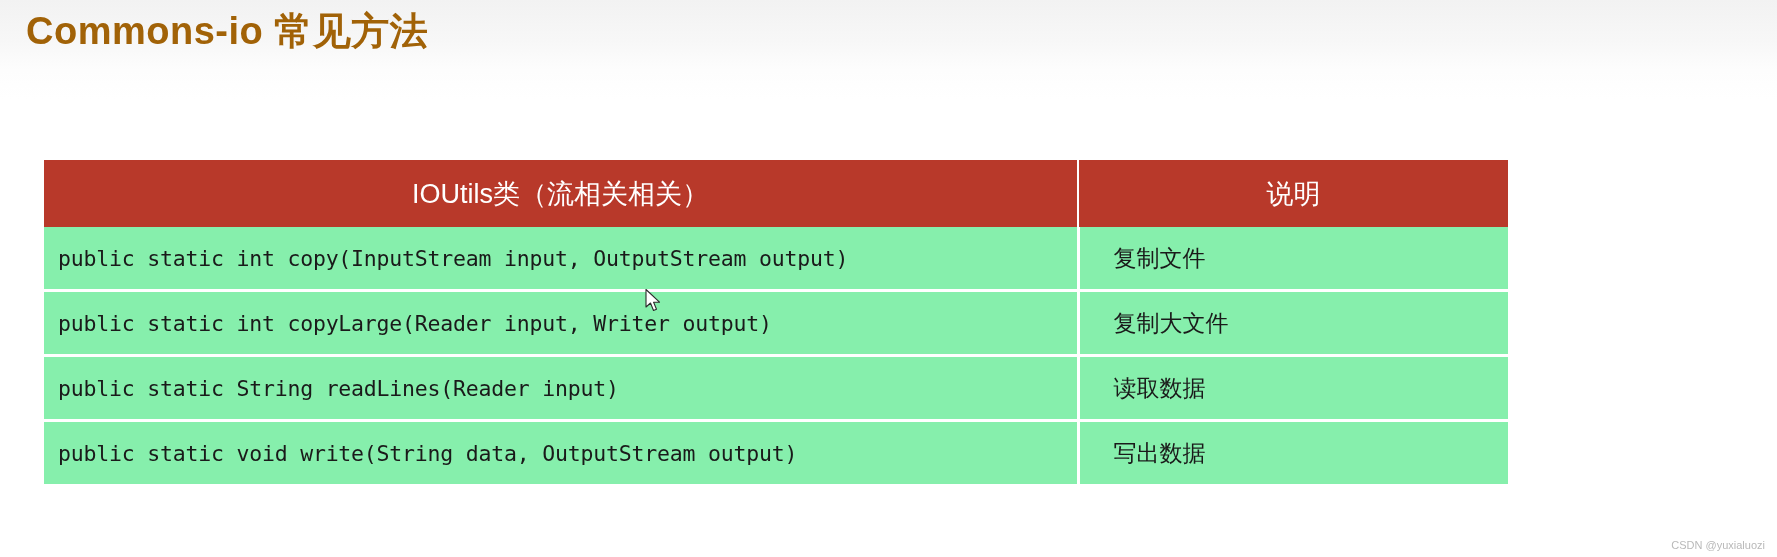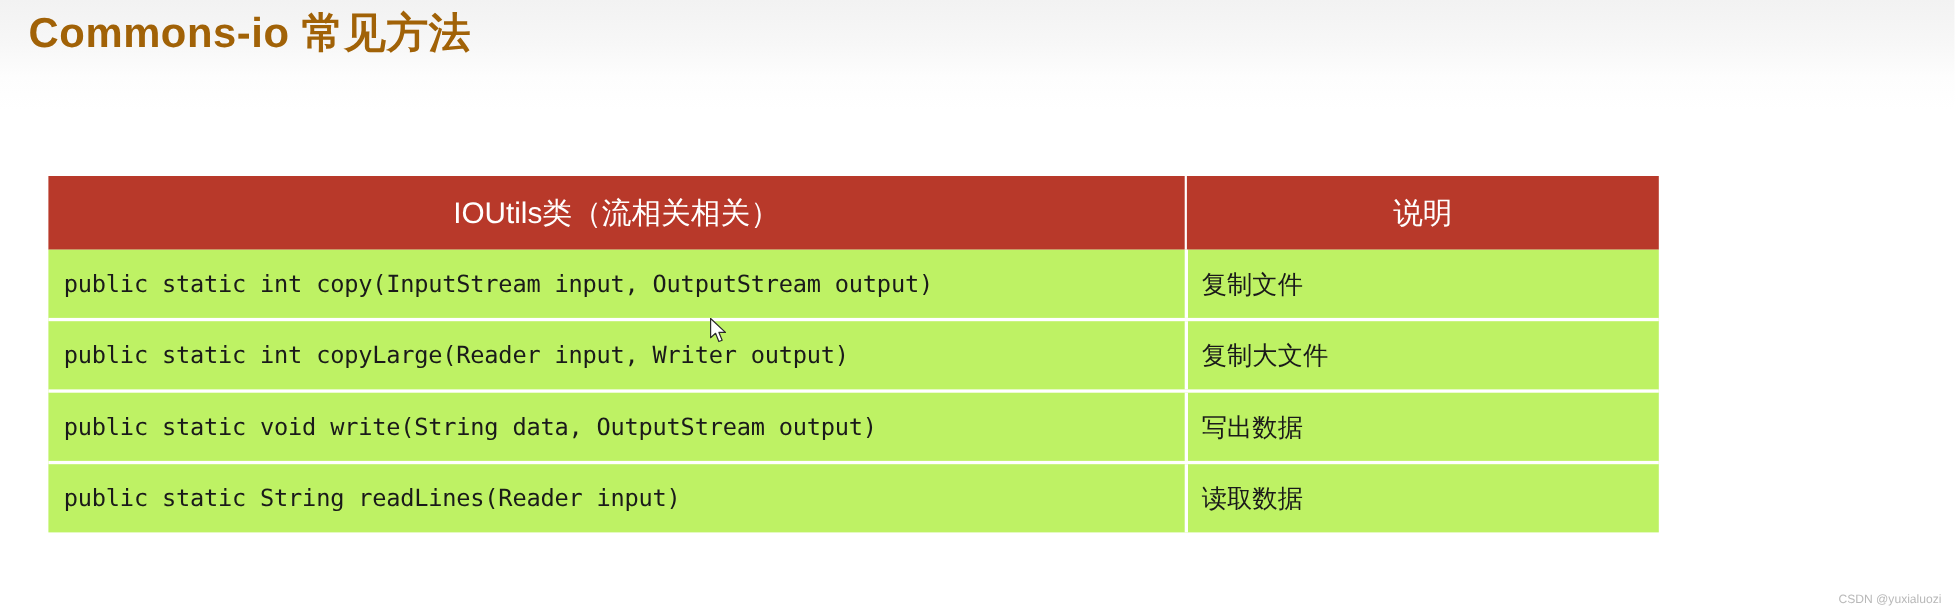--- a/index.html
+++ b/index.html
@@ -63,39 +63,39 @@
     padding: 0;
     border: 0;
     vertical-align: middle;
     margin-left: 32px;
   }
   .table thead th.col-desc {
     border-left: 2px solid #ffffff;
   }
 
   .table tbody td {
-    background: #bef264;
+    background: #86efac;
     height: 62px;
     padding: 0 0 0 14px;
     border: 0;
     border-bottom: 3px solid #ffffff;
     vertical-align: middle;
     color: #1a1a1a;
     margin-left: 44px;
   }
   .table tbody td.col-sig {
     font-family: "DejaVu Sans Mono", "Liberation Mono", monospace;
     font-size: 21.5px;
     letter-spacing: -0.2px;
     white-space: nowrap;
   }
   .table tbody td.col-desc {
     font-size: 23px;
     border-left: 3px solid #ffffff;
-    padding-left: 13px;
+    padding-left: 34px;
     font-family: "DejaVu Sans", "Liberation Sans", sans-serif;
   }
   .table tbody tr:last-child td {
     border-bottom: 0;
   }
 
   
   .cursor {
     position: absolute;
     left: 645px;
@@ -137,26 +137,26 @@
   <tbody>
     <tr>
       <td class="col-sig">public static int copy(InputStream input, OutputStream output)</td>
       <td class="col-desc">复制文件</td>
     </tr>
     <tr>
       <td class="col-sig">public static int copyLarge(Reader input, Writer output)</td>
       <td class="col-desc">复制大文件</td>
     </tr>
     <tr>
+      <td class="col-sig">public static String readLines(Reader input)</td>
+      <td class="col-desc">读取数据</td>
+    </tr>
+    <tr>
       <td class="col-sig">public static void write(String data, OutputStream output)</td>
       <td class="col-desc">写出数据</td>
-    </tr>
-    <tr>
-      <td class="col-sig">public static String readLines(Reader input)</td>
-      <td class="col-desc">读取数据</td>
     </tr>
   </tbody>
 </table>
 
 <svg class="cursor" viewBox="0 0 18 24">
   <polygon points="1,0.5 1,18 5.5,14 8.5,21.5 11.5,20.3 8.6,13.2 14.5,13.2" fill="#ffffff" stroke="#2b2b2b" stroke-width="1.1" stroke-linejoin="round"></polygon>
 </svg>
 
 <div class="watermark">CSDN @yuxialuozi</div>
 

